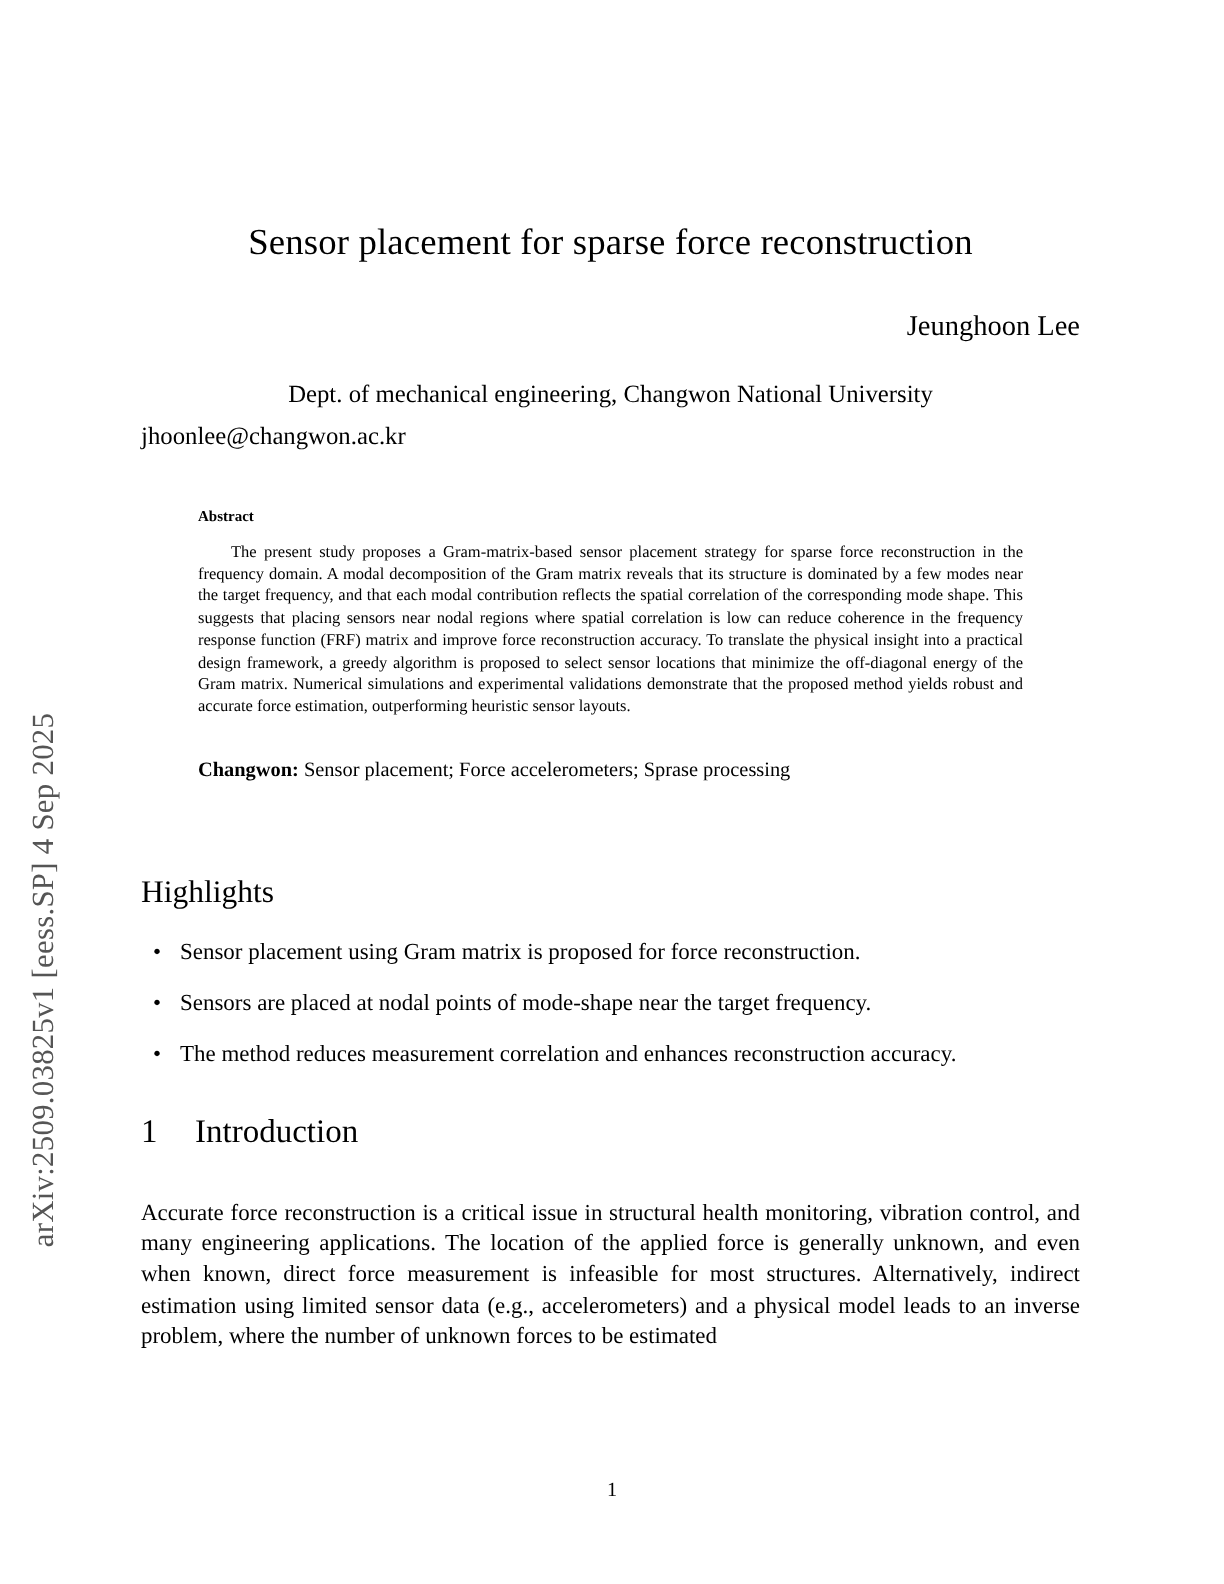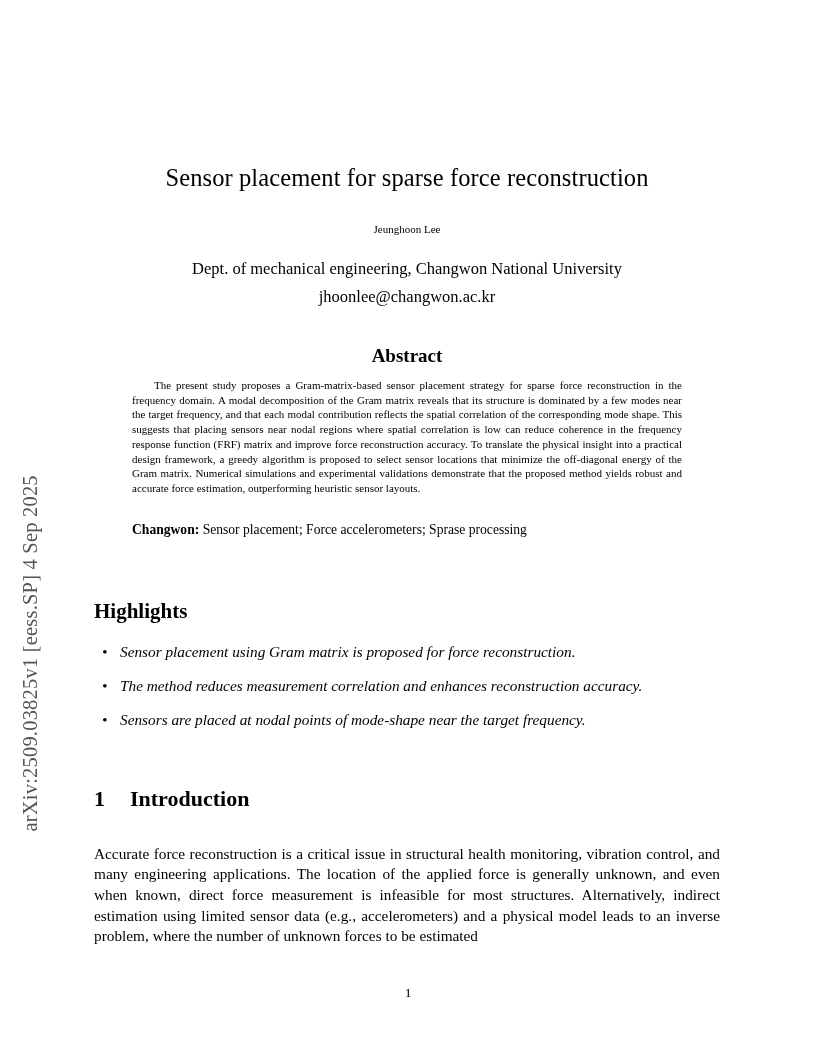--- a/index.html
+++ b/index.html
@@ -39,55 +39,55 @@
     font-family: "Liberation Serif", serif;
     font-size: 20.5px;
     color: #555555;
     letter-spacing: 0.2px;
     white-space: nowrap;
   }
 
   .content {
     position: absolute;
     left: 94px;
-    top: 16px;
+    top: 0;
     width: 626px;
   }
 
   .title {
     margin-top: 148px;
     text-align: center;
     font-size: 24.5px;
     font-weight: normal;
     letter-spacing: 0.1px;
   }
 
   .author {
     margin-top: 31px;
-    text-align: center;
-    font-size: 11px;
+    text-align: right;
+    font-size: 19px;
   }
   .affil {
     margin-top: 24px;
     text-align: center;
     font-size: 16.5px;
   }
   .email {
     margin-top: 8px;
-    text-align: center;
+    text-align: left;
     font-size: 16.5px;
   }
 
   .abstract-block {
     margin: 38px auto 0 auto;
     width: 550px;
   }
   .abstract-head {
-    text-align: center;
-    font-size: 19px;
+    text-align: left;
+    font-size: 10px;
     font-weight: bold;
     margin-bottom: 11px;
   }
   .abstract-text {
     font-size: 11px;
     line-height: 1.34;
     text-align: justify;
     text-indent: 22px;
     hyphens: auto;
   }
@@ -97,37 +97,36 @@
     width: 550px;
     font-size: 13.6px;
     line-height: 1.34;
   }
   .keywords b {
     font-weight: bold;
   }
 
   .section-head {
     font-size: 21px;
-    font-weight: bold;
+    font-weight: normal;
     margin-top: 60px;
   }
   .section-head.numbered {
-    margin-top: 56px;
+    margin-top: 28px;
     font-size: 22px;
   }
   .section-head.numbered .num {
     display: inline-block;
     width: 36px;
   }
 
   ul.highlights {
     margin: 18px 0 0 0;
     padding-left: 26px;
     list-style: none;
-    font-style: italic;
   }
   ul.highlights li {
     position: relative;
     font-size: 15.3px;
     line-height: 1.3;
     margin-bottom: 14px;
   }
   ul.highlights li::before {
     content: "\2022";
     position: absolute;
@@ -176,22 +175,22 @@
 
     <div class="keywords">
       <b>Changwon:</b>
       <span>Sensor placement; Force accelerometers; Sprase processing</span>
     </div>
 
     <h2 class="section-head">Highlights</h2>
 
     <ul class="highlights">
       <li>Sensor placement using Gram matrix is proposed for force reconstruction.</li>
+      <li>Sensors are placed at nodal points of mode-shape near the target frequency.</li>
       <li>The method reduces measurement correlation and enhances reconstruction accuracy.</li>
-      <li>Sensors are placed at nodal points of mode-shape near the target frequency.</li>
     </ul>
 
     <h2 class="section-head numbered">
       <span class="num">1</span><span>Introduction</span>
     </h2>
 
     <p class="body-par">Accurate force reconstruction is a critical issue in structural health monitoring, vibration control, and many engineering applications. The location of the applied force is generally unknown, and even when known, direct force measurement is infeasible for most structures. Alternatively, indirect estimation using limited sensor data (e.g., accelerometers) and a physical model leads to an inverse problem, where the number of unknown forces to be estimated</p>
 
   </div>
 

